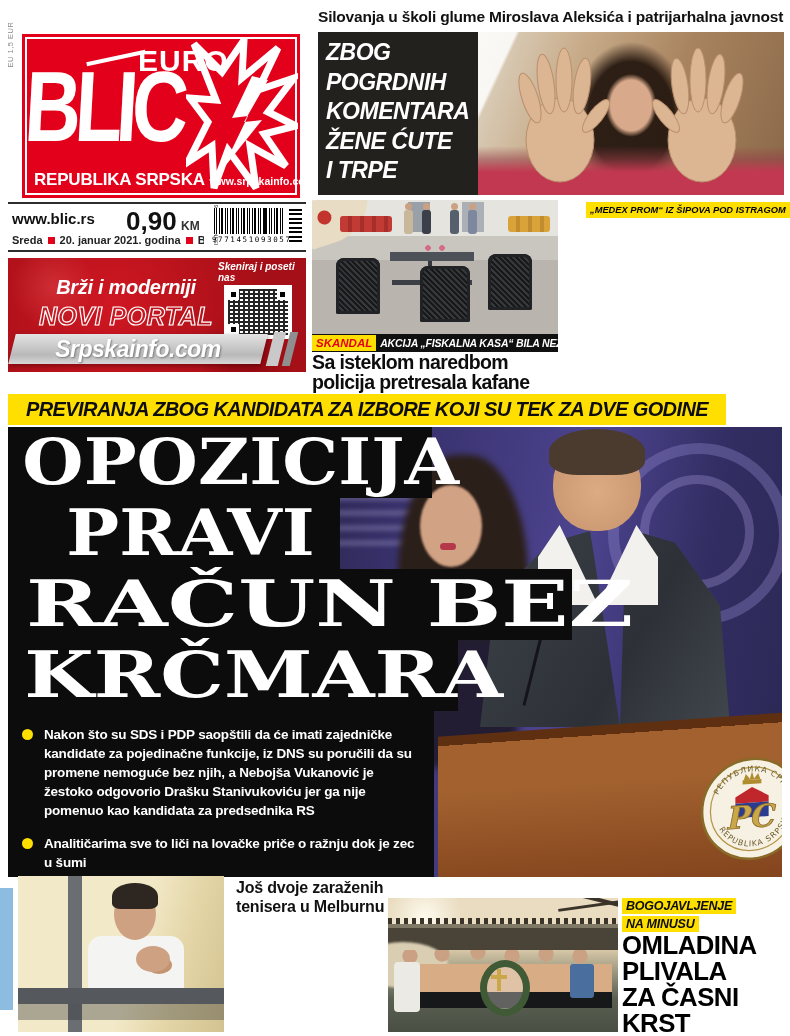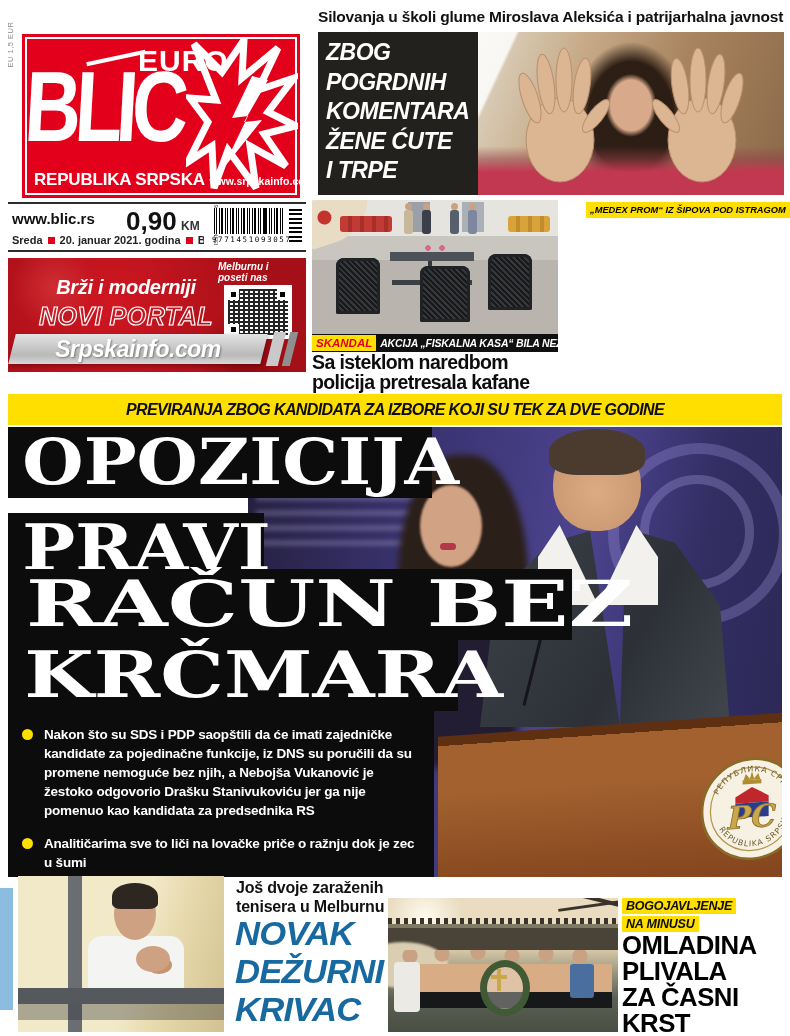--- a/index.html
+++ b/index.html
@@ -153,22 +153,22 @@
     font-weight:600;font-size:10px;line-height:11px;}
   #portal-qr{position:absolute;left:216px;top:27px;width:62px;height:48px;background:#fff;padding:3px;}
   #qr-pattern{position:absolute;inset:4px;
     background:repeating-linear-gradient(0deg,#000 0 2px,transparent 2px 4px),
                repeating-linear-gradient(90deg,#000 0 2px,transparent 2px 5px);
     background-blend-mode:multiply;opacity:.85;}
   .qr-eye{position:absolute;width:11px;height:11px;background:#000;box-shadow:inset 0 0 0 3px #fff;}
   #qr-eye1{left:4px;top:4px;}#qr-eye2{right:4px;top:4px;}#qr-eye3{left:4px;bottom:4px;}
 
   
-  #main-banner{position:absolute;left:8px;top:394px;width:774px;height:31px;background:#ffdf00;
-    color:#0d0d0d;font-style:italic;font-weight:900;font-size:16px;line-height:31px;
+  #main-banner{position:absolute;left:8px;top:394px;width:718px;height:31px;background:#ffdf00;
+    color:#0d0d0d;font-style:italic;font-weight:900;font-size:20px;line-height:31px;
     text-align:center;letter-spacing:-.6px;}
 
   
   #main{position:absolute;left:8px;top:427px;width:774px;height:450px;}
   #main-photo{position:absolute;left:240px;top:0;width:534px;height:450px;overflow:hidden;
     background:linear-gradient(100deg,#241f3e 0%,#3a3370 30%,#4d4490 58%,#332e63 78%,#2a2753 100%);}
   #backdrop-streaks{position:absolute;left:8px;top:8px;width:170px;height:120px;opacity:.45;
     background:repeating-linear-gradient(180deg,rgba(220,215,255,.5) 0 6px,transparent 6px 15px);
     filter:blur(2px);}
   .ring{position:absolute;border-radius:50%;}
@@ -198,21 +198,21 @@
   #podium{position:absolute;left:190px;top:272px;width:540px;height:190px;
     transform:skewY(-4deg);transform-origin:right top;overflow:hidden;
     background:linear-gradient(180deg,#5f2f12 0 5%,#a2612f 5% 30%,#8c4c22 70%,#7c3f1c 100%);}
   #seal{position:absolute;left:262px;top:42px;}
   
   .hl{position:absolute;left:0;height:71px;background:#0c0c0c;color:#fff;
     font-family:"DejaVu Serif",serif;font-weight:bold;font-size:64px;line-height:69px;
     white-space:nowrap;overflow:visible;}
   .hl span{display:block;padding-left:13px;transform-origin:left center;}
   #hl1{top:0;width:424px;}   #hl1 span{transform:scaleX(1.10);}
-  #hl2{top:86px;width:256px;}#hl2 span{transform:scaleX(1.10);}
+  #hl2{top:71px;width:288px;padding-left:44px;}#hl2 span{transform:scaleX(1.10);}
   #hl3{top:142px;width:564px;}#hl3 span{transform:scaleX(1.38);}
   #hl4{top:213px;width:450px;}#hl4 span{transform:scaleX(1.25);}
   #bullets-panel{position:absolute;left:0;top:284px;width:426px;height:166px;background:#0c0c0c;
     box-sizing:border-box;padding:14px 10px 0 14px;}
   .bullet-row{position:relative;margin-bottom:14px;padding-left:22px;}
   .bullet-dot{position:absolute;left:0;top:4px;width:11px;height:11px;border-radius:50%;
     background:#ffdf00;}
   .bullet-text{color:#fff;font-weight:700;font-size:13.5px;line-height:18px;letter-spacing:-.2px;}
 
   
@@ -339,21 +339,21 @@
     </div>
     <div id="barcode-box">
       <span id="issn">ISSN 1451-0936</span>
       <div id="bars"></div>
       <div id="barcode-digits">9771451093057</div>
       <div id="bars-addon"></div>
     </div>
   </div>
 
   <div id="portal">
-    <div id="portal-note">Melburnu i poseti nas</div>
+    <div id="portal-note">Skeniraj i poseti nas</div>
     <div id="portal-qr">
       <div id="qr-pattern"></div>
       <div class="qr-eye" id="qr-eye1"></div>
       <div class="qr-eye" id="qr-eye2"></div>
       <div class="qr-eye" id="qr-eye3"></div>
     </div>
     <div id="portal-line1">Brži i moderniji</div>
     <div id="portal-line2">NOVI PORTAL</div>
     <div id="portal-band">
       <span id="portal-line3">Srpskainfo.com</span>
@@ -462,25 +462,20 @@
     <div id="novak-post"></div>
     <div id="novak-shirt"></div>
     <div id="novak-head"></div>
     <div id="novak-hands"></div>
     <div id="novak-bar"></div>
   </div>
   <div id="novak-kicker">
     <span>Još dvoje zaraženih</span>
     <span>tenisera u Melburnu</span>
   </div>
-  <div id="novak-headline">
-    <span>NOVAK</span>
-    <span>DEŽURNI</span>
-    <span>KRIVAC</span>
-  </div>
 
   <div id="swim-photo">
     <div id="swim-bridge"></div>
     <div id="swim-arch"></div>
     <div class="branch" id="branch1"></div>
     <div class="branch" id="branch2"></div>
     <div id="swim-people"></div>
     <div id="wreath"></div>
   </div>
   <div id="krst-kicker">

